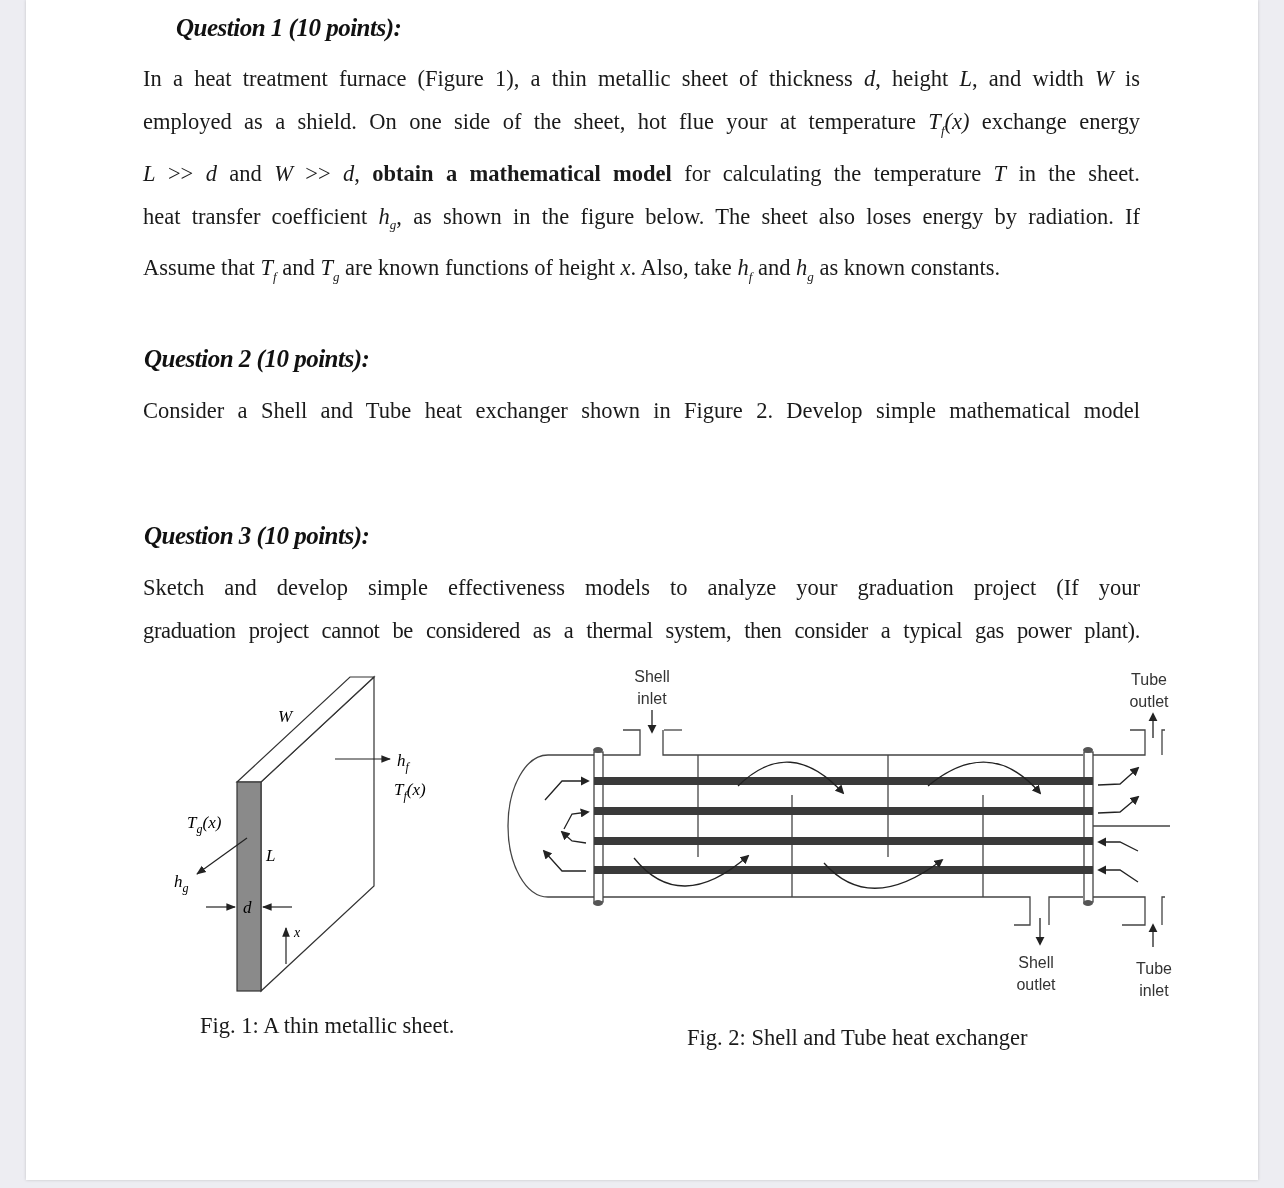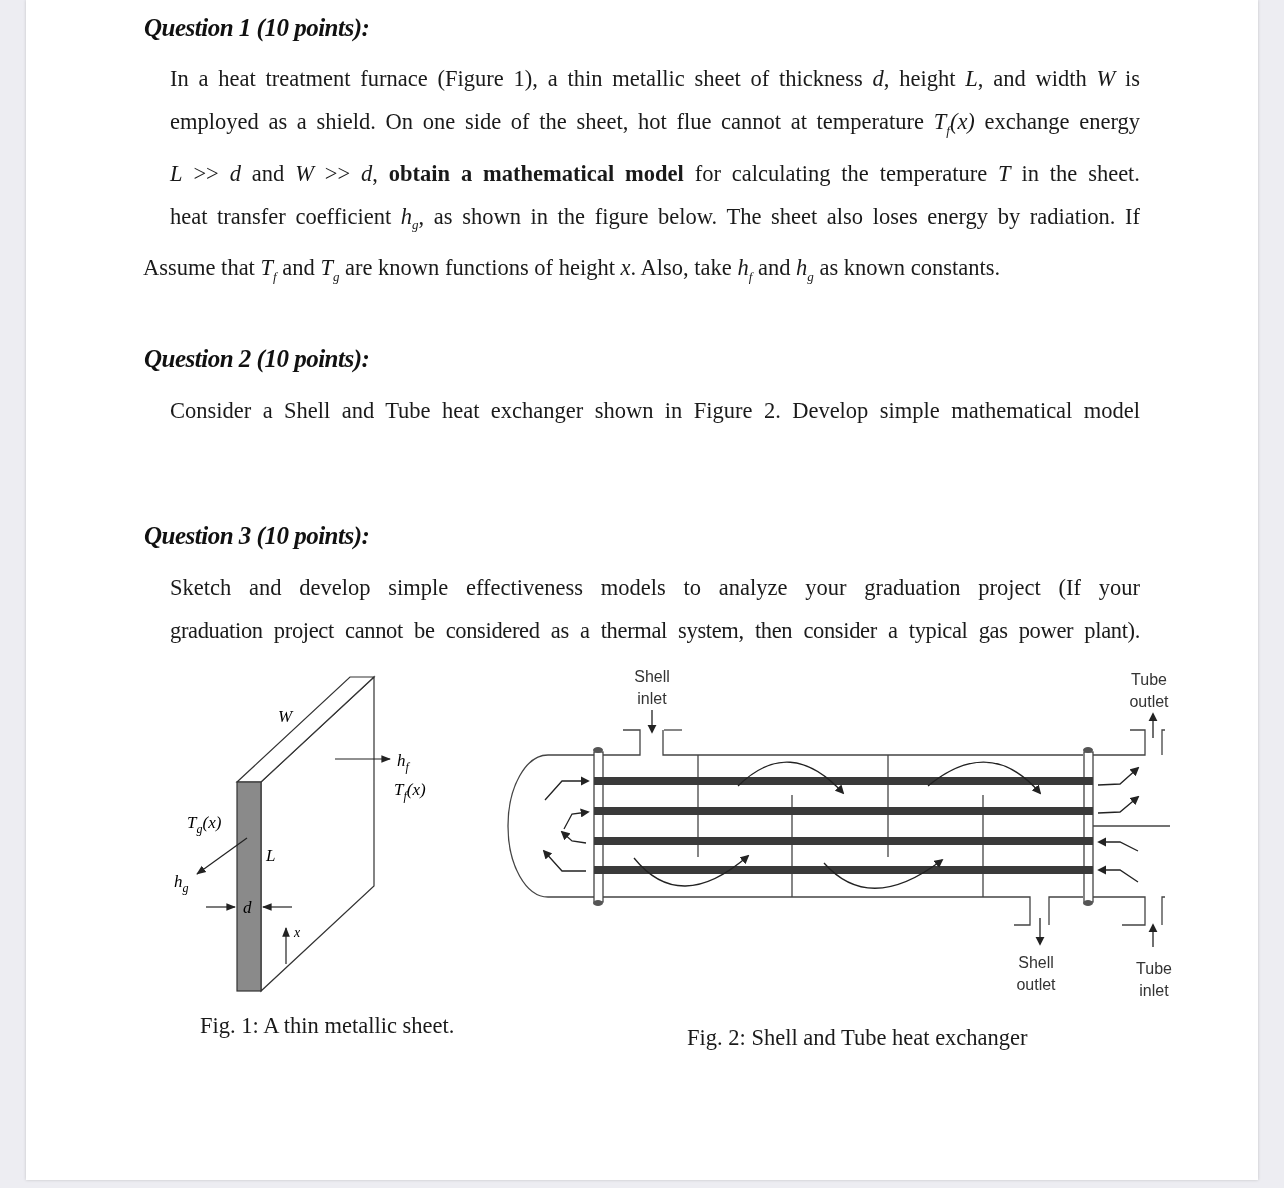--- a/index.html
+++ b/index.html
@@ -24,37 +24,37 @@
   }
   .para {
     position:absolute; left:143px; width:997px;
     font-size:22.5px; line-height:43px;
     text-align:justify; text-align-last:left;
     color:#1a1a1a;
   }
   .para i { font-style:italic; }
   .para b { font-weight:bold; }
   .line { display:block; white-space:nowrap; }
-  .just { display:block; text-align:justify; text-align-last:justify;margin-left:27px; }
+  .just { display:block; text-align:justify; text-align-last:justify; }
   .caption {
     position:absolute; font-size:22.5px; color:#1a1a1a;margin-left:36px;
   }
   svg text { font-family:"Liberation Sans","DejaVu Sans",sans-serif; }
   .fig1 text { font-family:"Liberation Serif","DejaVu Serif",serif; font-style:italic; }
 </style>
 </head>
 <body>
 
 <div class="page"></div>
 
-<div class="qhead" style="top:14px;">Question 1 (10 points):</div>
+<div class="qhead" style="top:14px;margin-left:32px;">Question 1 (10 points):</div>
 
 <div class="para" style="top:57px;">
   <span class="just"><span>In a heat treatment furnace (Figure 1), a thin metallic sheet of thickness </span><i>d</i><span>, height </span><i>L</i><span>, and width </span><i>W</i><span> is</span></span>
-  <span class="just"><span>employed as a shield. On one side of the sheet, hot flue cannot at temperature </span><i>T</i><sub><i style="font-size:13px">f</i></sub><i>(x)</i><span> exchange energy</span></span>
+  <span class="just"><span>employed as a shield. On one side of the sheet, hot flue your at temperature </span><i>T</i><sub><i style="font-size:13px">f</i></sub><i>(x)</i><span> exchange energy</span></span>
   <span class="just"><i>L</i><span> &gt;&gt; </span><i>d</i><span> and </span><i>W</i><span> &gt;&gt; </span><i>d</i><span>, </span><b>obtain a mathematical model</b><span> for calculating the temperature </span><i>T</i><span> in the sheet.</span></span>
   <span class="just"><span>heat transfer coefficient </span><i>h</i><sub><i style="font-size:13px">g</i></sub><span>, as shown in the figure below. The sheet also loses energy by radiation. If</span></span>
   <span class="line"><span>Assume that </span><i>T</i><sub><i style="font-size:13px">f</i></sub><span> and </span><i>T</i><sub><i style="font-size:13px">g</i></sub><span> are known functions of height </span><i>x</i><span>. Also, take </span><i>h</i><sub><i style="font-size:13px">f</i></sub><span> and </span><i>h</i><sub><i style="font-size:13px">g</i></sub><span> as known constants.</span></span>
 </div>
 
 <div class="qhead" style="top:345px;">Question 2 (10 points):</div>
 <div class="para" style="top:389px;">
   <span class="just">Consider a Shell and Tube heat exchanger shown in Figure 2. Develop simple mathematical model</span>
 </div>
 

